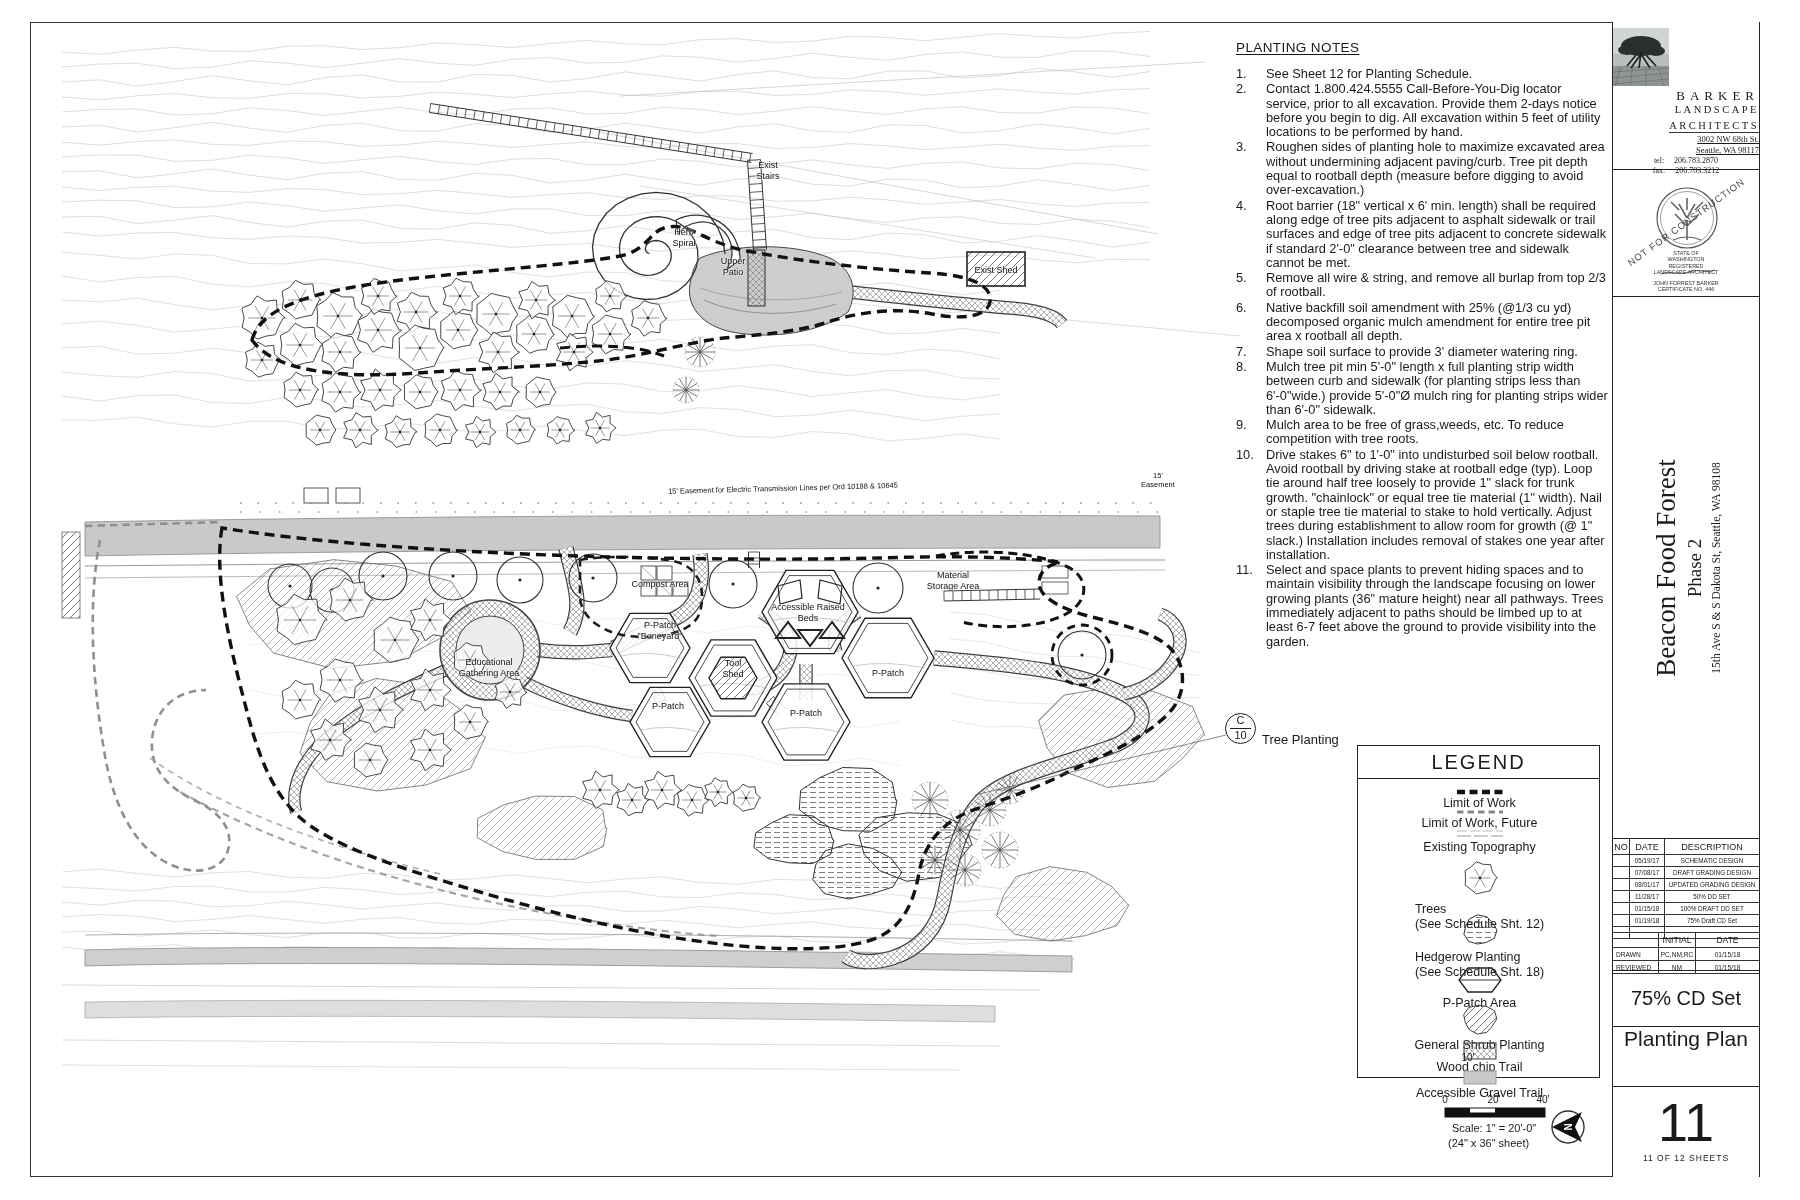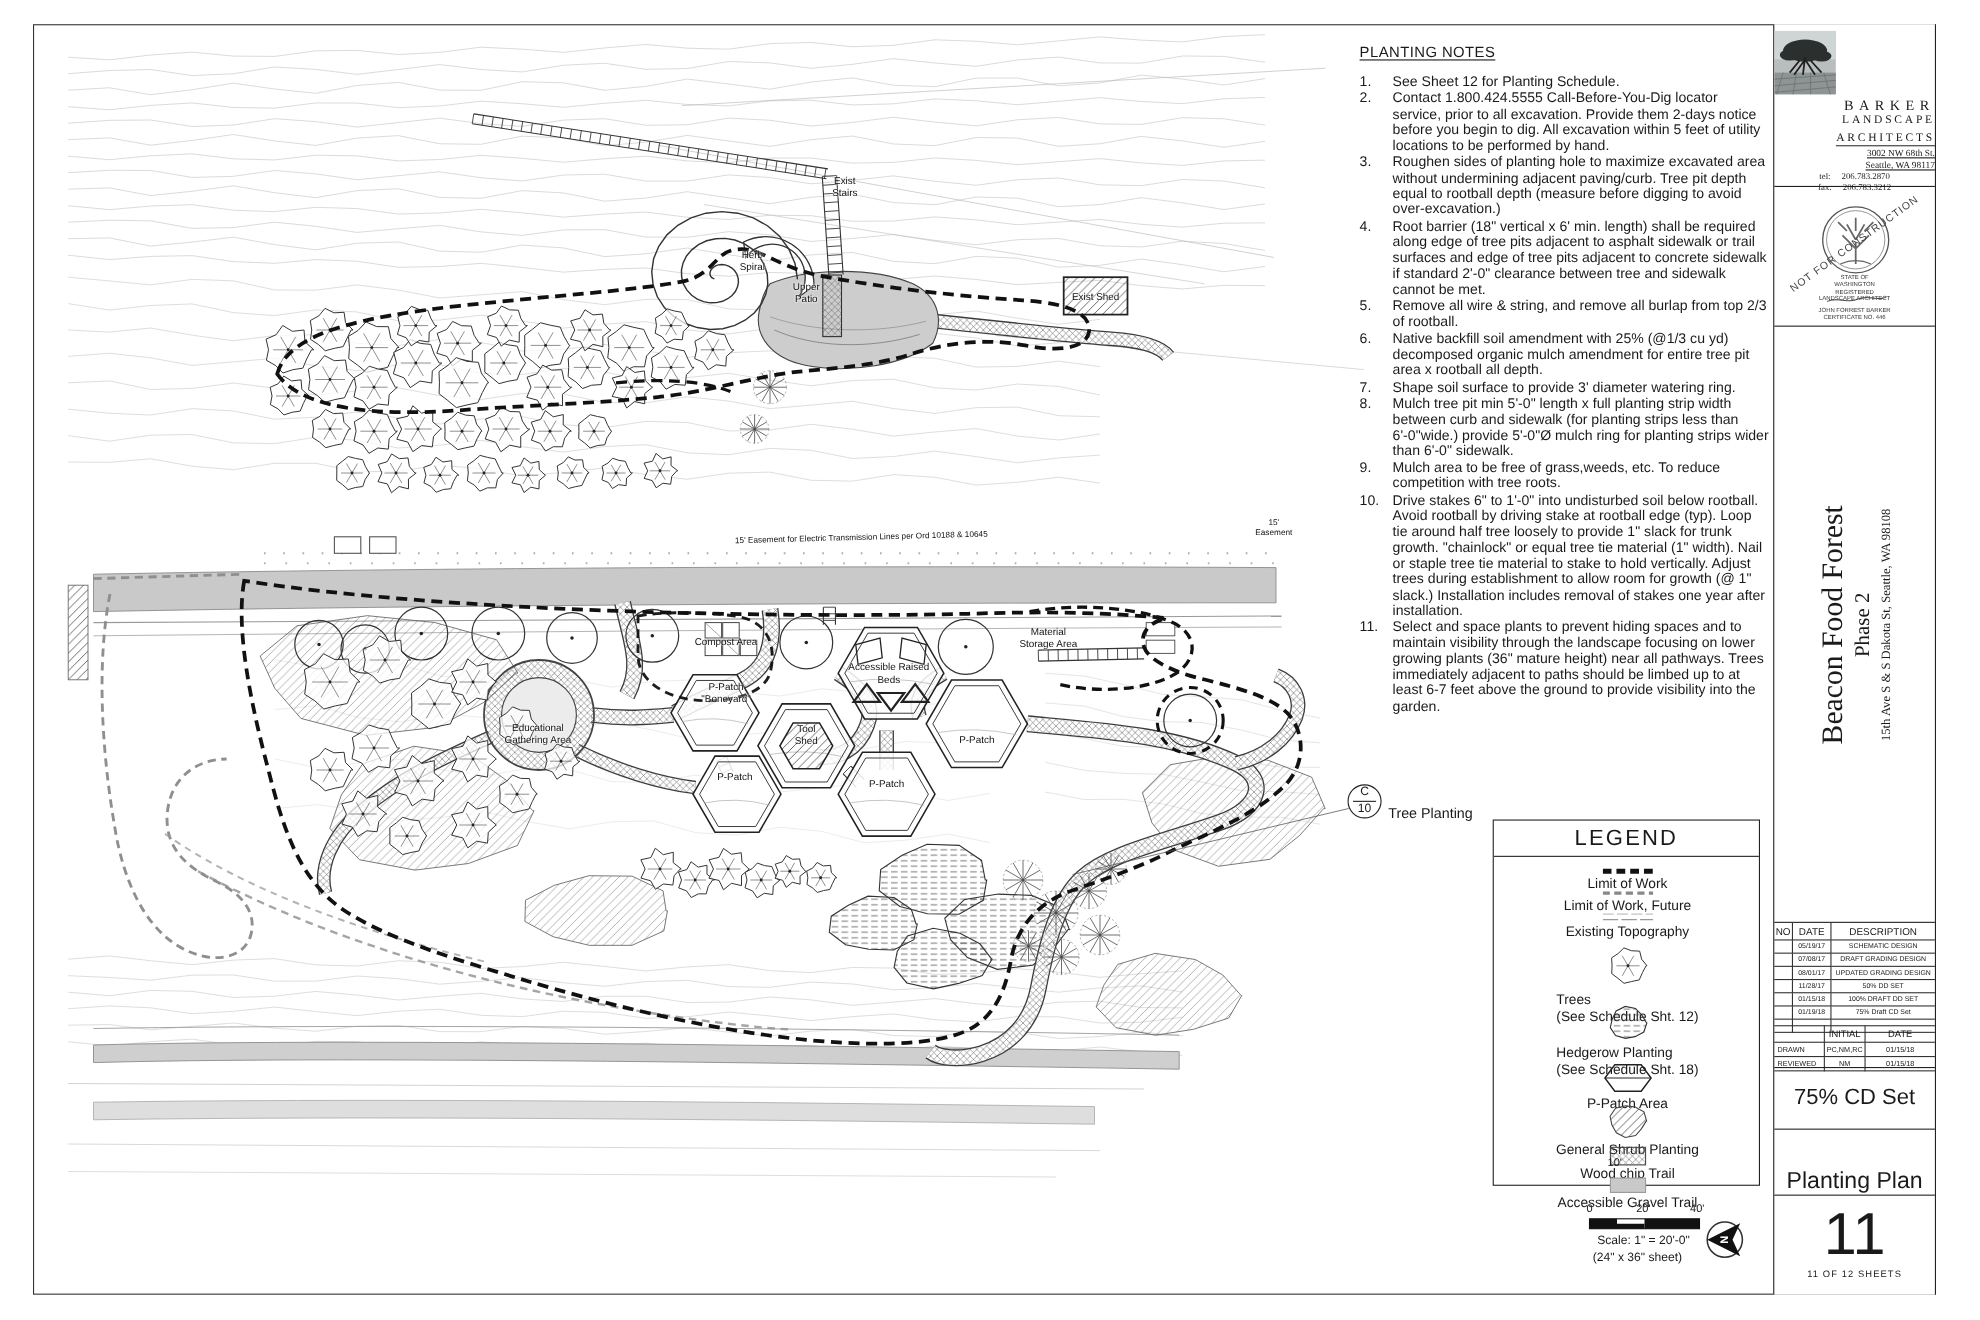--- a/index.html
+++ b/index.html
@@ -64,21 +64,21 @@
   #signoff{top:910px;height:60px;font-size:6.6px;}
   .so-grid{display:grid;grid-template-columns:46px 37px 1fr;}
   .so-grid>div{border-bottom:.8px solid #333;border-right:.8px solid #333;height:12px;
       display:flex;align-items:center;justify-content:center;}
   .so-grid>div:nth-child(3n){border-right:none;}
   .so-head>div{height:14px;font-size:8.5px;border-top:.8px solid #333;}
   .so-grid .lft{justify-content:flex-start;padding-left:3px;}
   #setbox{top:948px;height:56px;border-top:1.2px solid #222;display:flex;
       align-items:center;justify-content:center;font-size:20px;}
   #titlebox{top:1004px;height:60px;border-top:1.2px solid #222;display:flex;
-      align-items:flex-end;justify-content:center;font-size:21px;}
+      align-items:flex-start;justify-content:center;font-size:21px;}
   #numbox{top:1064px;height:91px;border-top:1.2px solid #222;text-align:center;}
   #numbox .big{font-size:54px;line-height:58px;margin-top:6px;}
   #numbox .cnt{font-size:8.5px;letter-spacing:1px;margin-top:2px;}
   
   .sctick{position:absolute;font-size:10px;transform:translate(-50%,0);}
   .sccap{position:absolute;font-size:11px;}
   
   #border{left:30px;top:22px;width:1730px;height:1155px;border:1.2px solid #333;box-sizing:border-box;}
 </style>
 </head>

